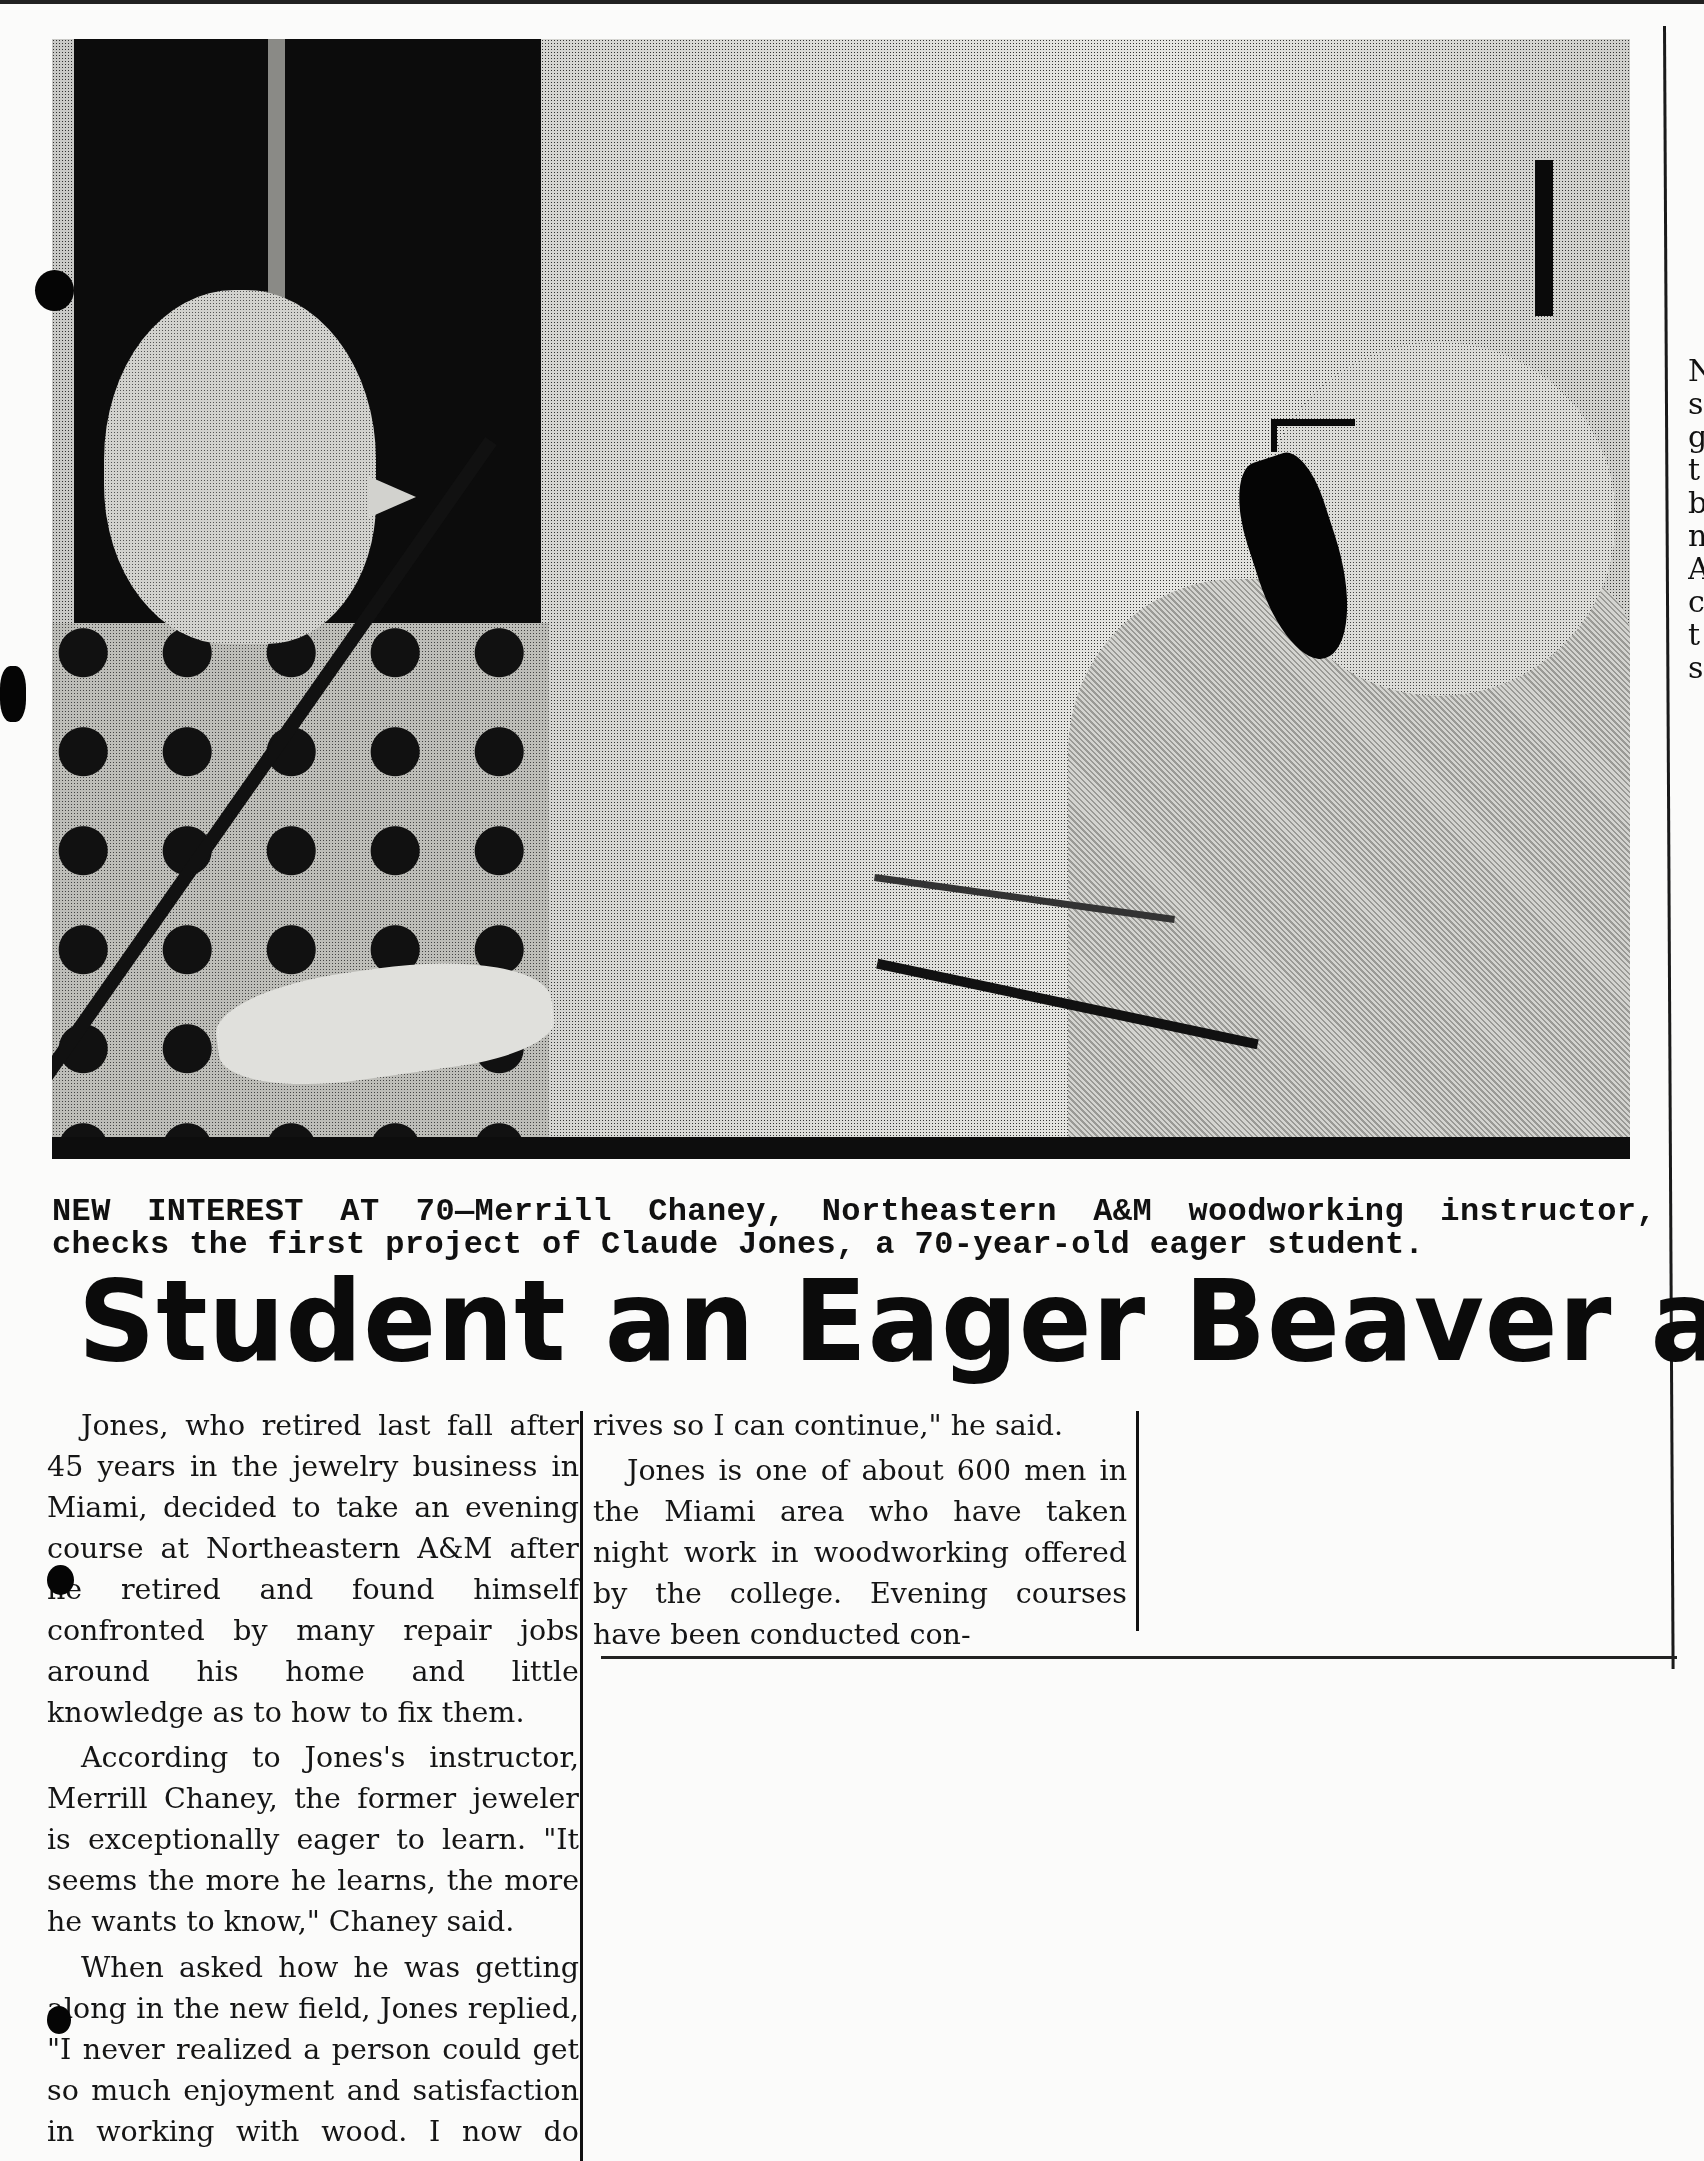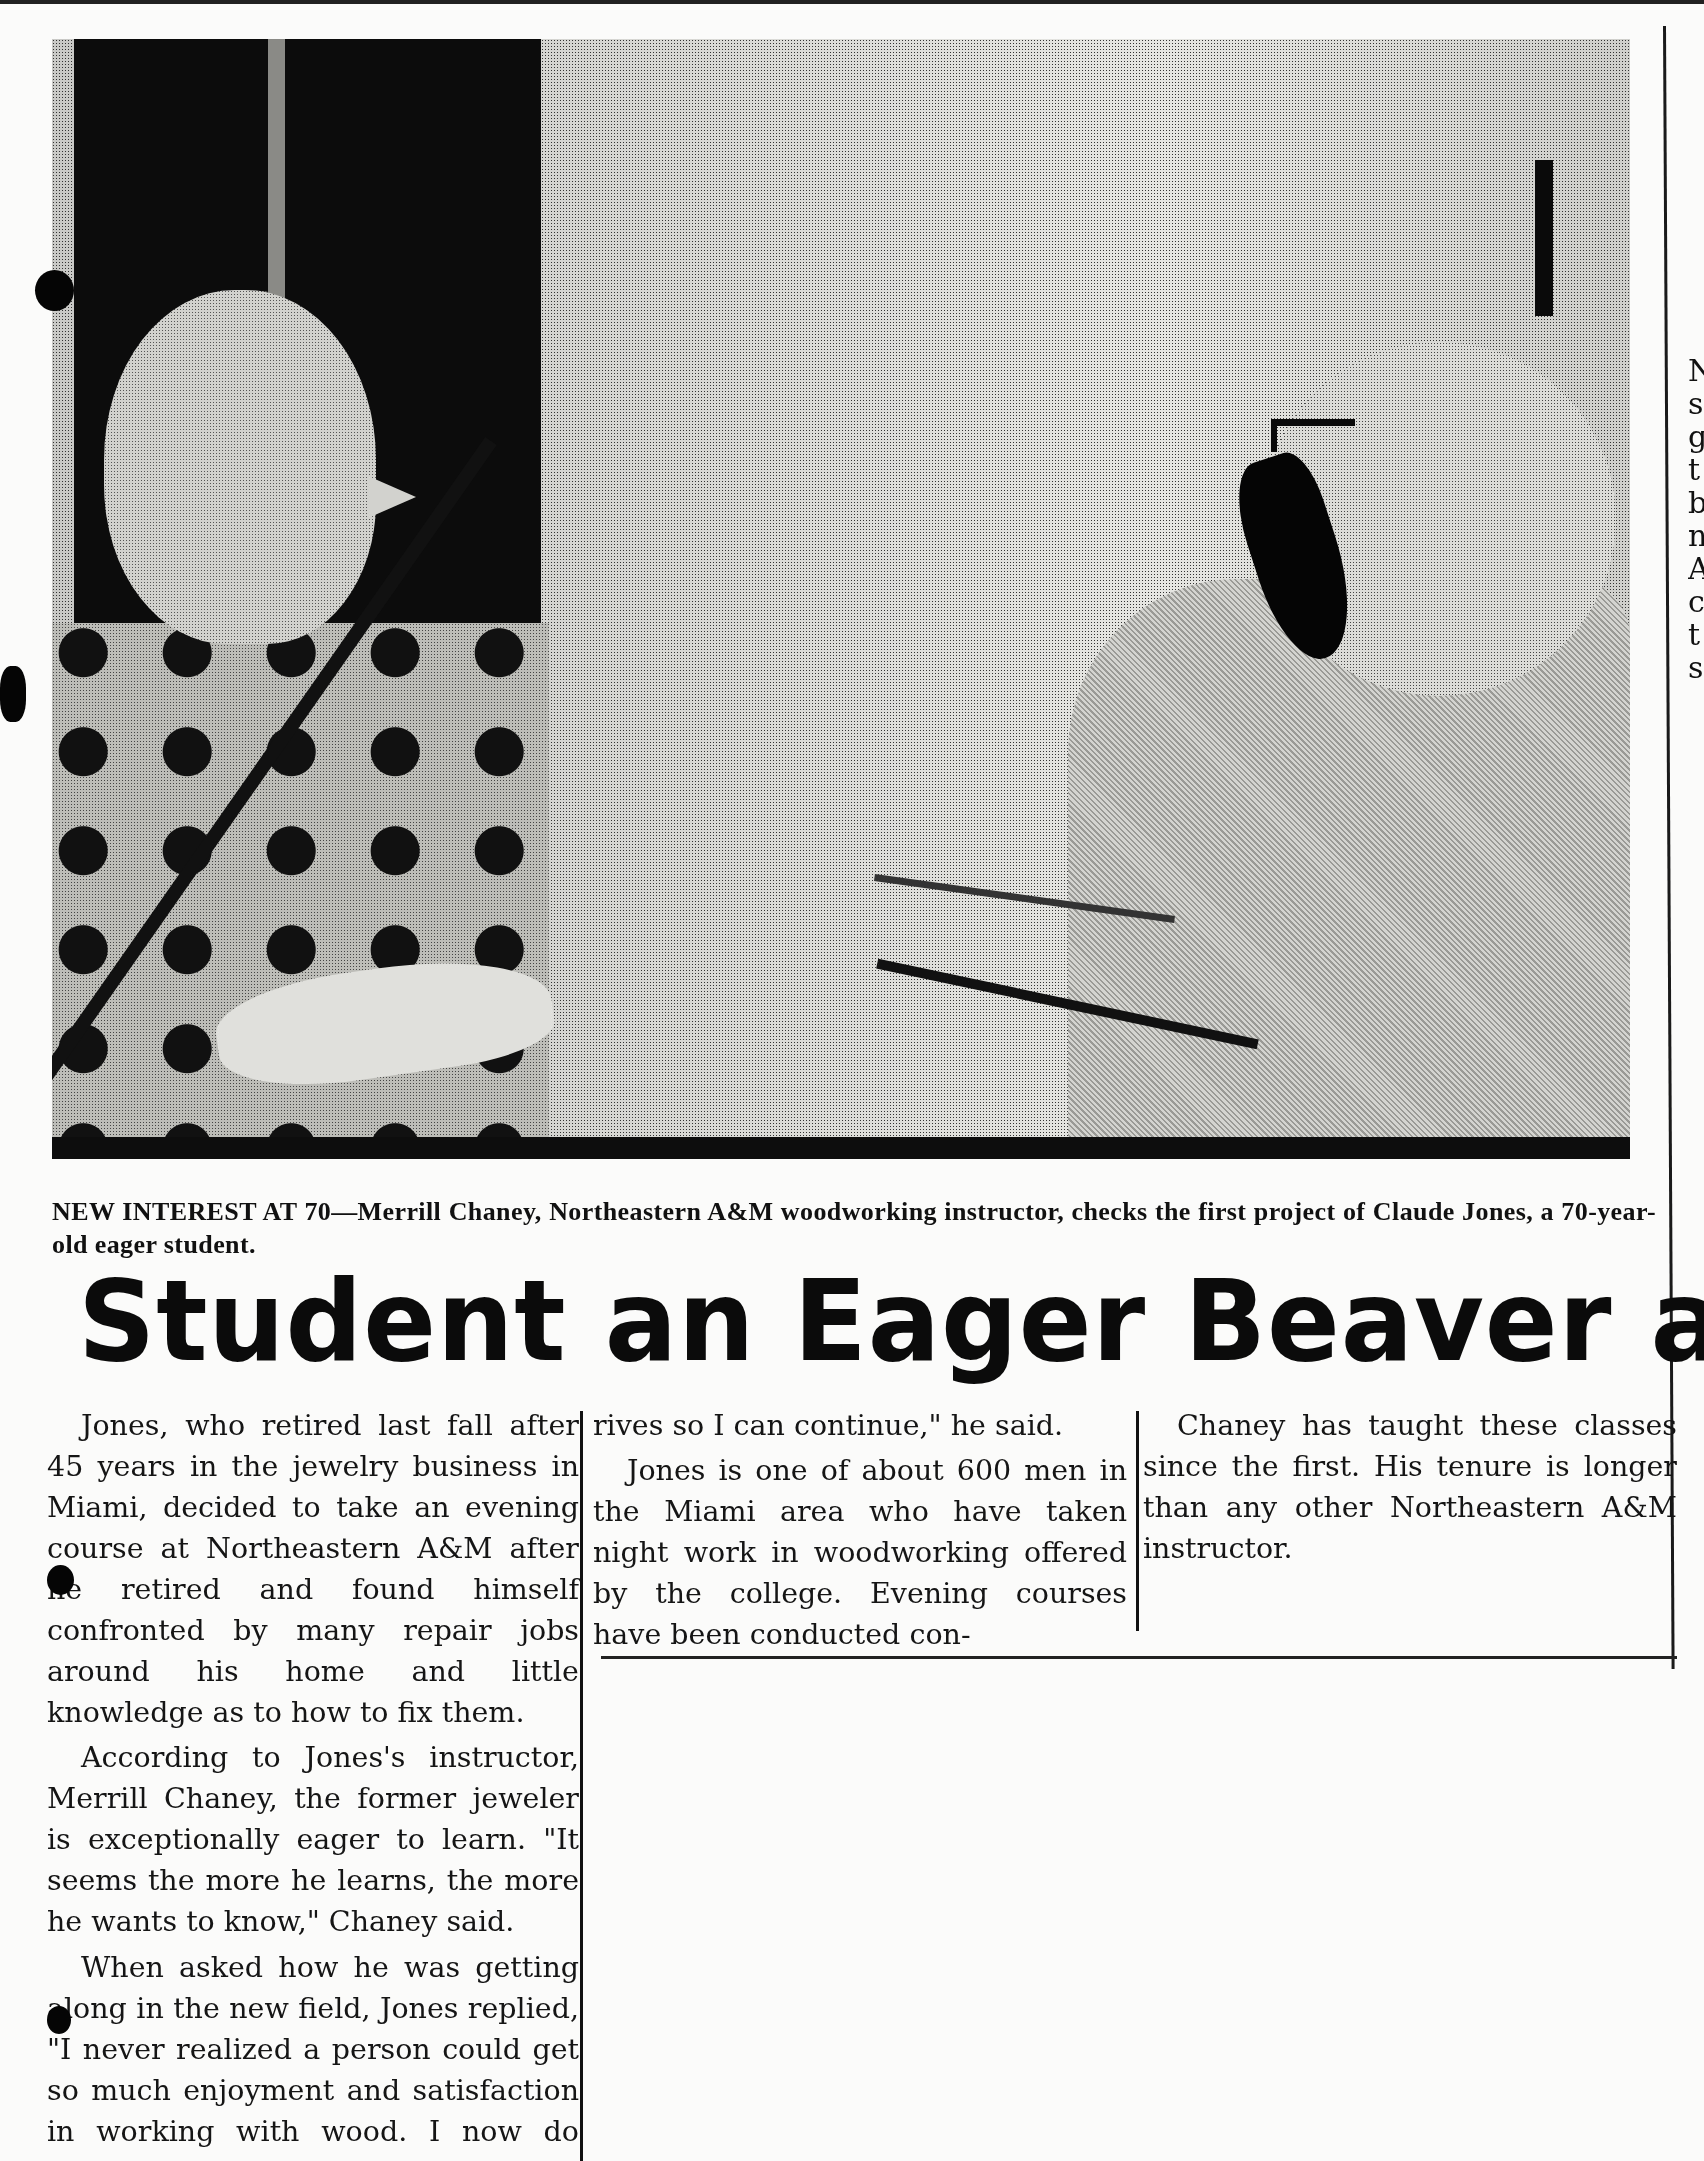--- a/index.html
+++ b/index.html
@@ -39,21 +39,21 @@
   .ph-body-right { position:absolute; left:1016px; top:540px; width:562px; height:579px; background:
       repeating-linear-gradient(45deg,#9a9a96 0 1.7px,#d4d4d0 1.7px 3.9px); border-radius:30% 10% 0 0; }
   .ph-bar { position:absolute; left:1483px; top:121px; width:18px; height:156px; background:#0a0a0a; }
   .ph-bottom-edge { position:absolute; left:0; top:1098px; width:1578px; height:21.6px; background:#0d0d0d; }
 
   .blob { position:absolute; background:#050505; border-radius:50%; }
 
   
   .caption {
     position:absolute; left:52px; top:1195px; width:1604px;
-    font-family:Liberation Serif, serif; font-weight:bold; font-size:26px; line-height:33px;
+    font-family:Liberation Mono, monospace; font-weight:bold; font-size:32px; line-height:33px;
     text-align:justify; text-align-last:left; color:#111; letter-spacing:0.4px;
   }
   .caption .lead { font-weight:bold; }
 
   
   .headline {
     position:absolute; left:78px; top:1256px; width:1600px;
     font-family:"DejaVu Sans", "Liberation Sans", sans-serif; font-weight:bold;
     font-size:113px; line-height:130px; letter-spacing:0.9px; color:#0b0b0b; white-space:nowrap;
     transform:scaleX(0.95); transform-origin:left;
@@ -132,17 +132,16 @@
 <div class="div-1"></div>
 
 <div class="col col-2">
   <p class="noindent">rives so I can continue," he said.</p>
   <p>Jones is one of about 600 men in the Miami area who have taken night work in woodworking offered by the college. Evening courses have been conducted con-</p>
 </div>
 
 <div class="div-2"></div>
 
 <div class="col col-3">
-  <p>Chaney has taught these classes since the first. His tenure is longer than any other Northeastern A&amp;M instructor.</p>
 </div>
 
 <div class="rule-col23"></div>
 
 
 </body></html>

